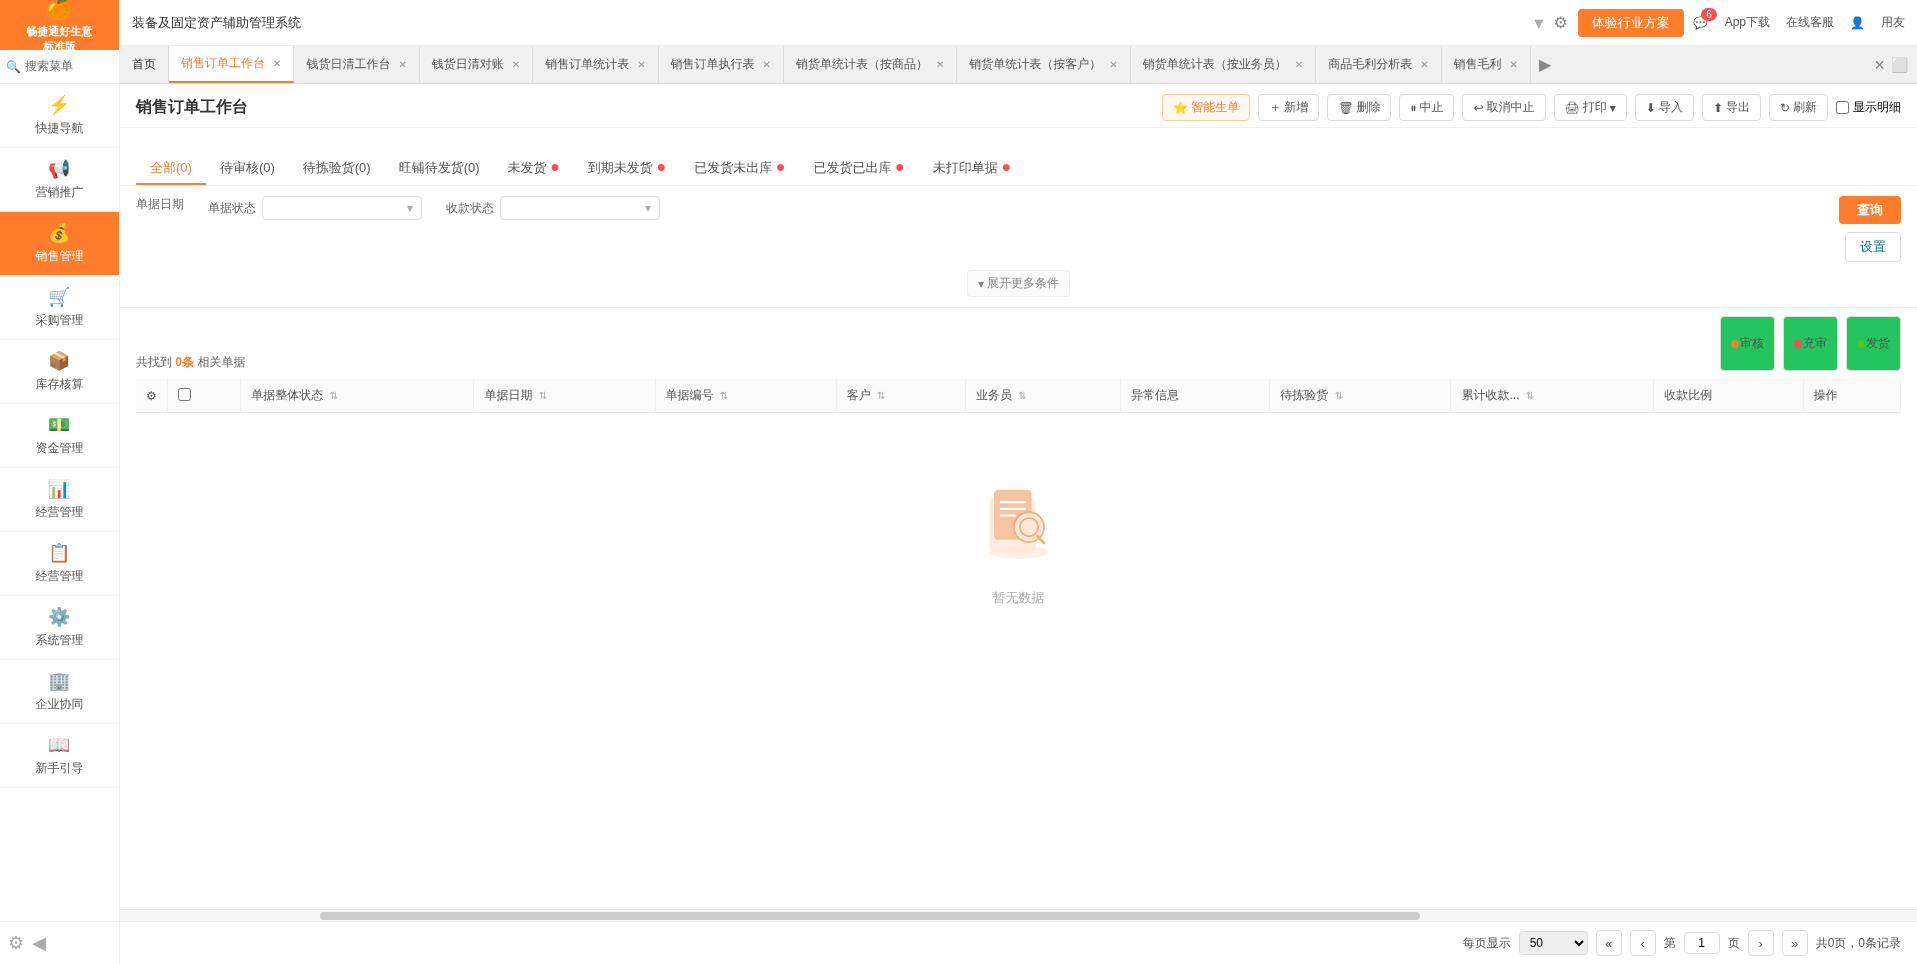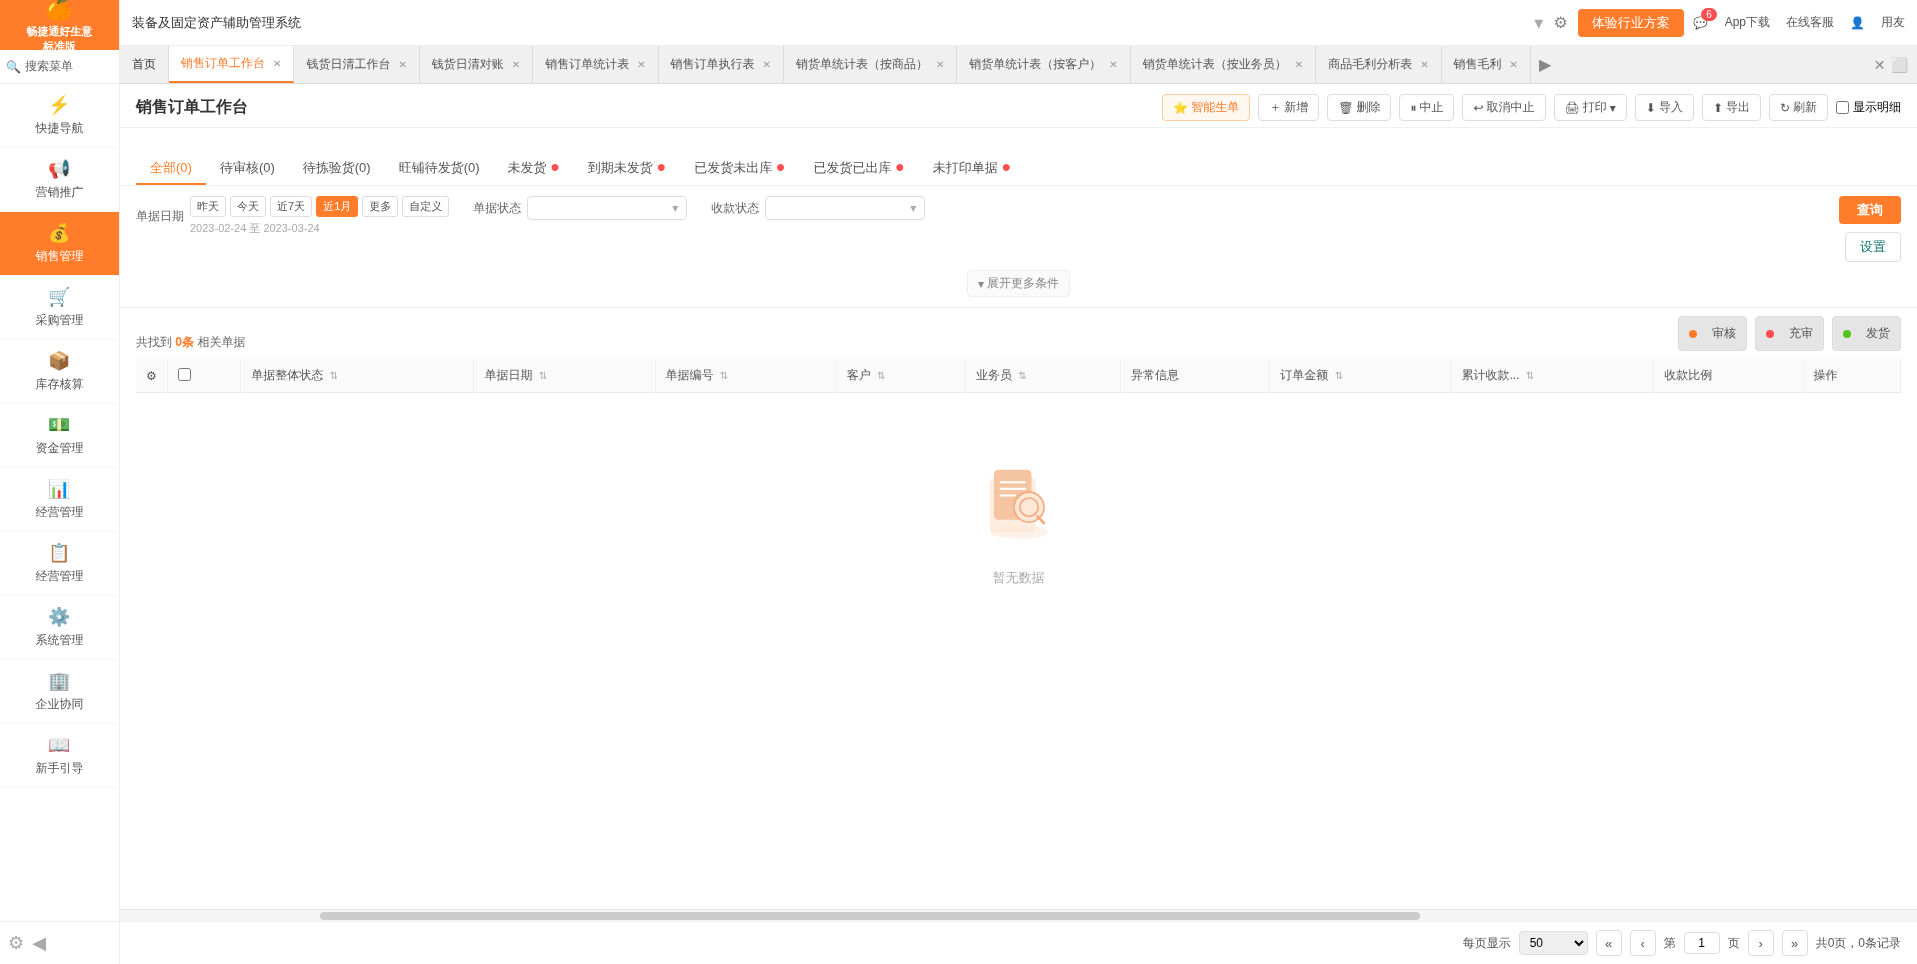--- a/index.html
+++ b/index.html
@@ -296,25 +296,25 @@
       align-items: flex-end;
       justify-content: space-between;
       padding: 8px 0;
     }
     .record-count { font-size: 12px; color: #666; }
     .record-count .count-num { color: #ff7c2a; font-weight: bold; }
     .batch-actions { display: flex; gap: 8px; }
     .batch-btn {
       display: flex;
       align-items: center;
-      gap: 15px;
-      padding: 8px 10px;
+      gap: 1px;
+      padding: 18px 10px;
       border: 1px solid #ddd;
       border-radius: 4px;
-      background: #e5e5e5;
+      background: #22c55e;
       cursor: pointer;
       font-size: 12px;
       color: #555;
     }
     .batch-btn .dot { width: 8px; height: 8px; border-radius: 50%; display: inline-block; }
     .batch-btn .dot.orange { background: #ff7c2a; }
     .batch-btn .dot.red { background: #ff4d4f; }
     .batch-btn .dot.green { background: #52c41a; }
 
     table {
@@ -625,31 +625,20 @@
         <span>未打印单据</span>
         <span class="red-dot" style="color:#ff4d4f;font-size:16px;line-height:1;">●</span>
       </div>
     </div>
 
     <div style="padding: 10px 16px; border-bottom: 1px solid #f0f0f0; display: flex; flex-direction: column; gap: 8px;">
       <div style="display:flex; align-items: flex-start; gap: 24px; flex-wrap: wrap;">
 
         <div class="filter-group">
           <span class="filter-label">单据日期</span>
-          <div style="display:flex; flex-direction:column; gap:4px;">
-            <div style="display:flex; align-items:center; gap:4px;">
-              <button class="date-quick-btn">昨天</button>
-              <button class="date-quick-btn">今天</button>
-              <button class="date-quick-btn">近7天</button>
-              <button class="date-quick-btn active">近1月</button>
-              <button class="date-quick-btn">更多</button>
-              <button class="date-quick-btn">自定义</button>
-            </div>
-            <span style="font-size:11px; color:#aaa;">2023-02-24 至 2023-03-24</span>
-          </div>
         </div>
 
         <div class="filter-group">
           <span class="filter-label">单据状态</span>
           <div class="select-box" style="display:flex; align-items:center; min-width:160px; border:1px solid #ddd; border-radius:4px; padding: 4px 8px; cursor:pointer;">
             <span style="flex:1; color:#ccc; font-size:12px;">&nbsp;</span>
             <span style="color:#aaa;">▾</span>
           </div>
         </div>
 
@@ -720,21 +709,21 @@
               <span class="sort-icon">⇅</span>
             </th>
             <th>
               <span>业务员</span>
               <span class="sort-icon">⇅</span>
             </th>
             <th>
               <span>异常信息</span>
             </th>
             <th>
-              <span>订单金额</span>
+              <span>待拣验货</span>
               <span class="sort-icon">⇅</span>
             </th>
             <th>
               <span>累计收款...</span>
               <span class="sort-icon">⇅</span>
             </th>
             <th>
               <span>收款比例</span>
             </th>
             <th>

